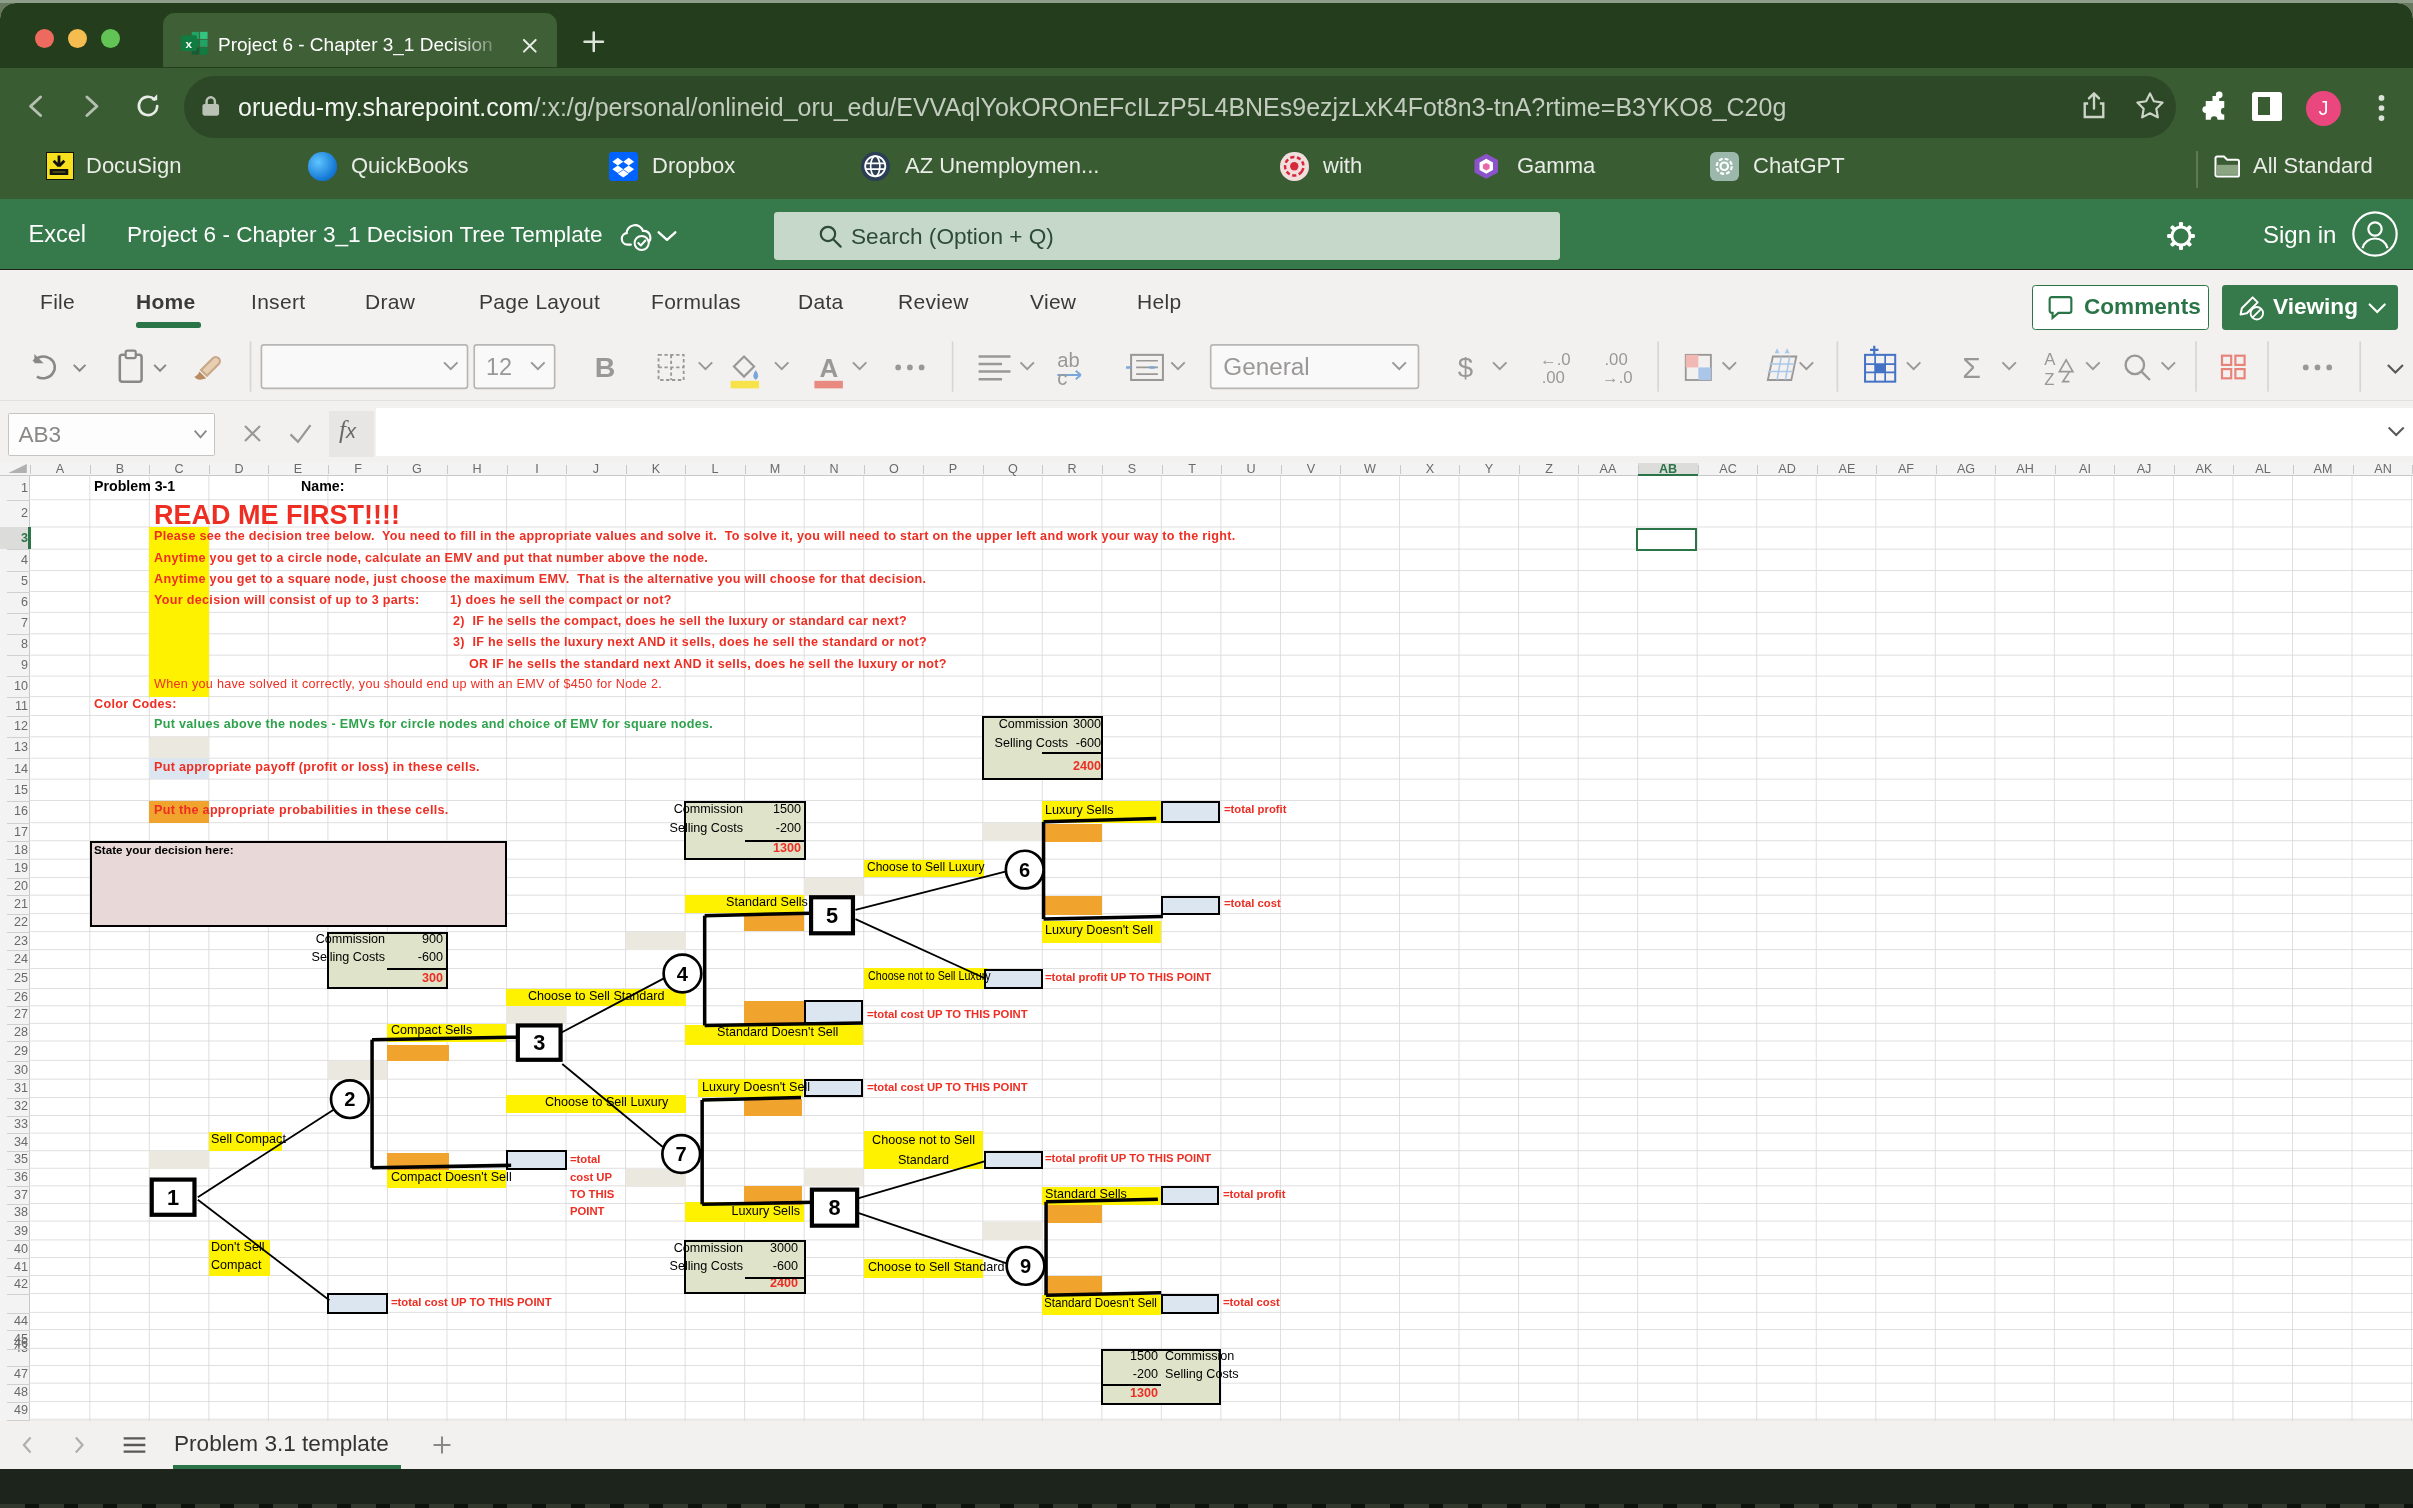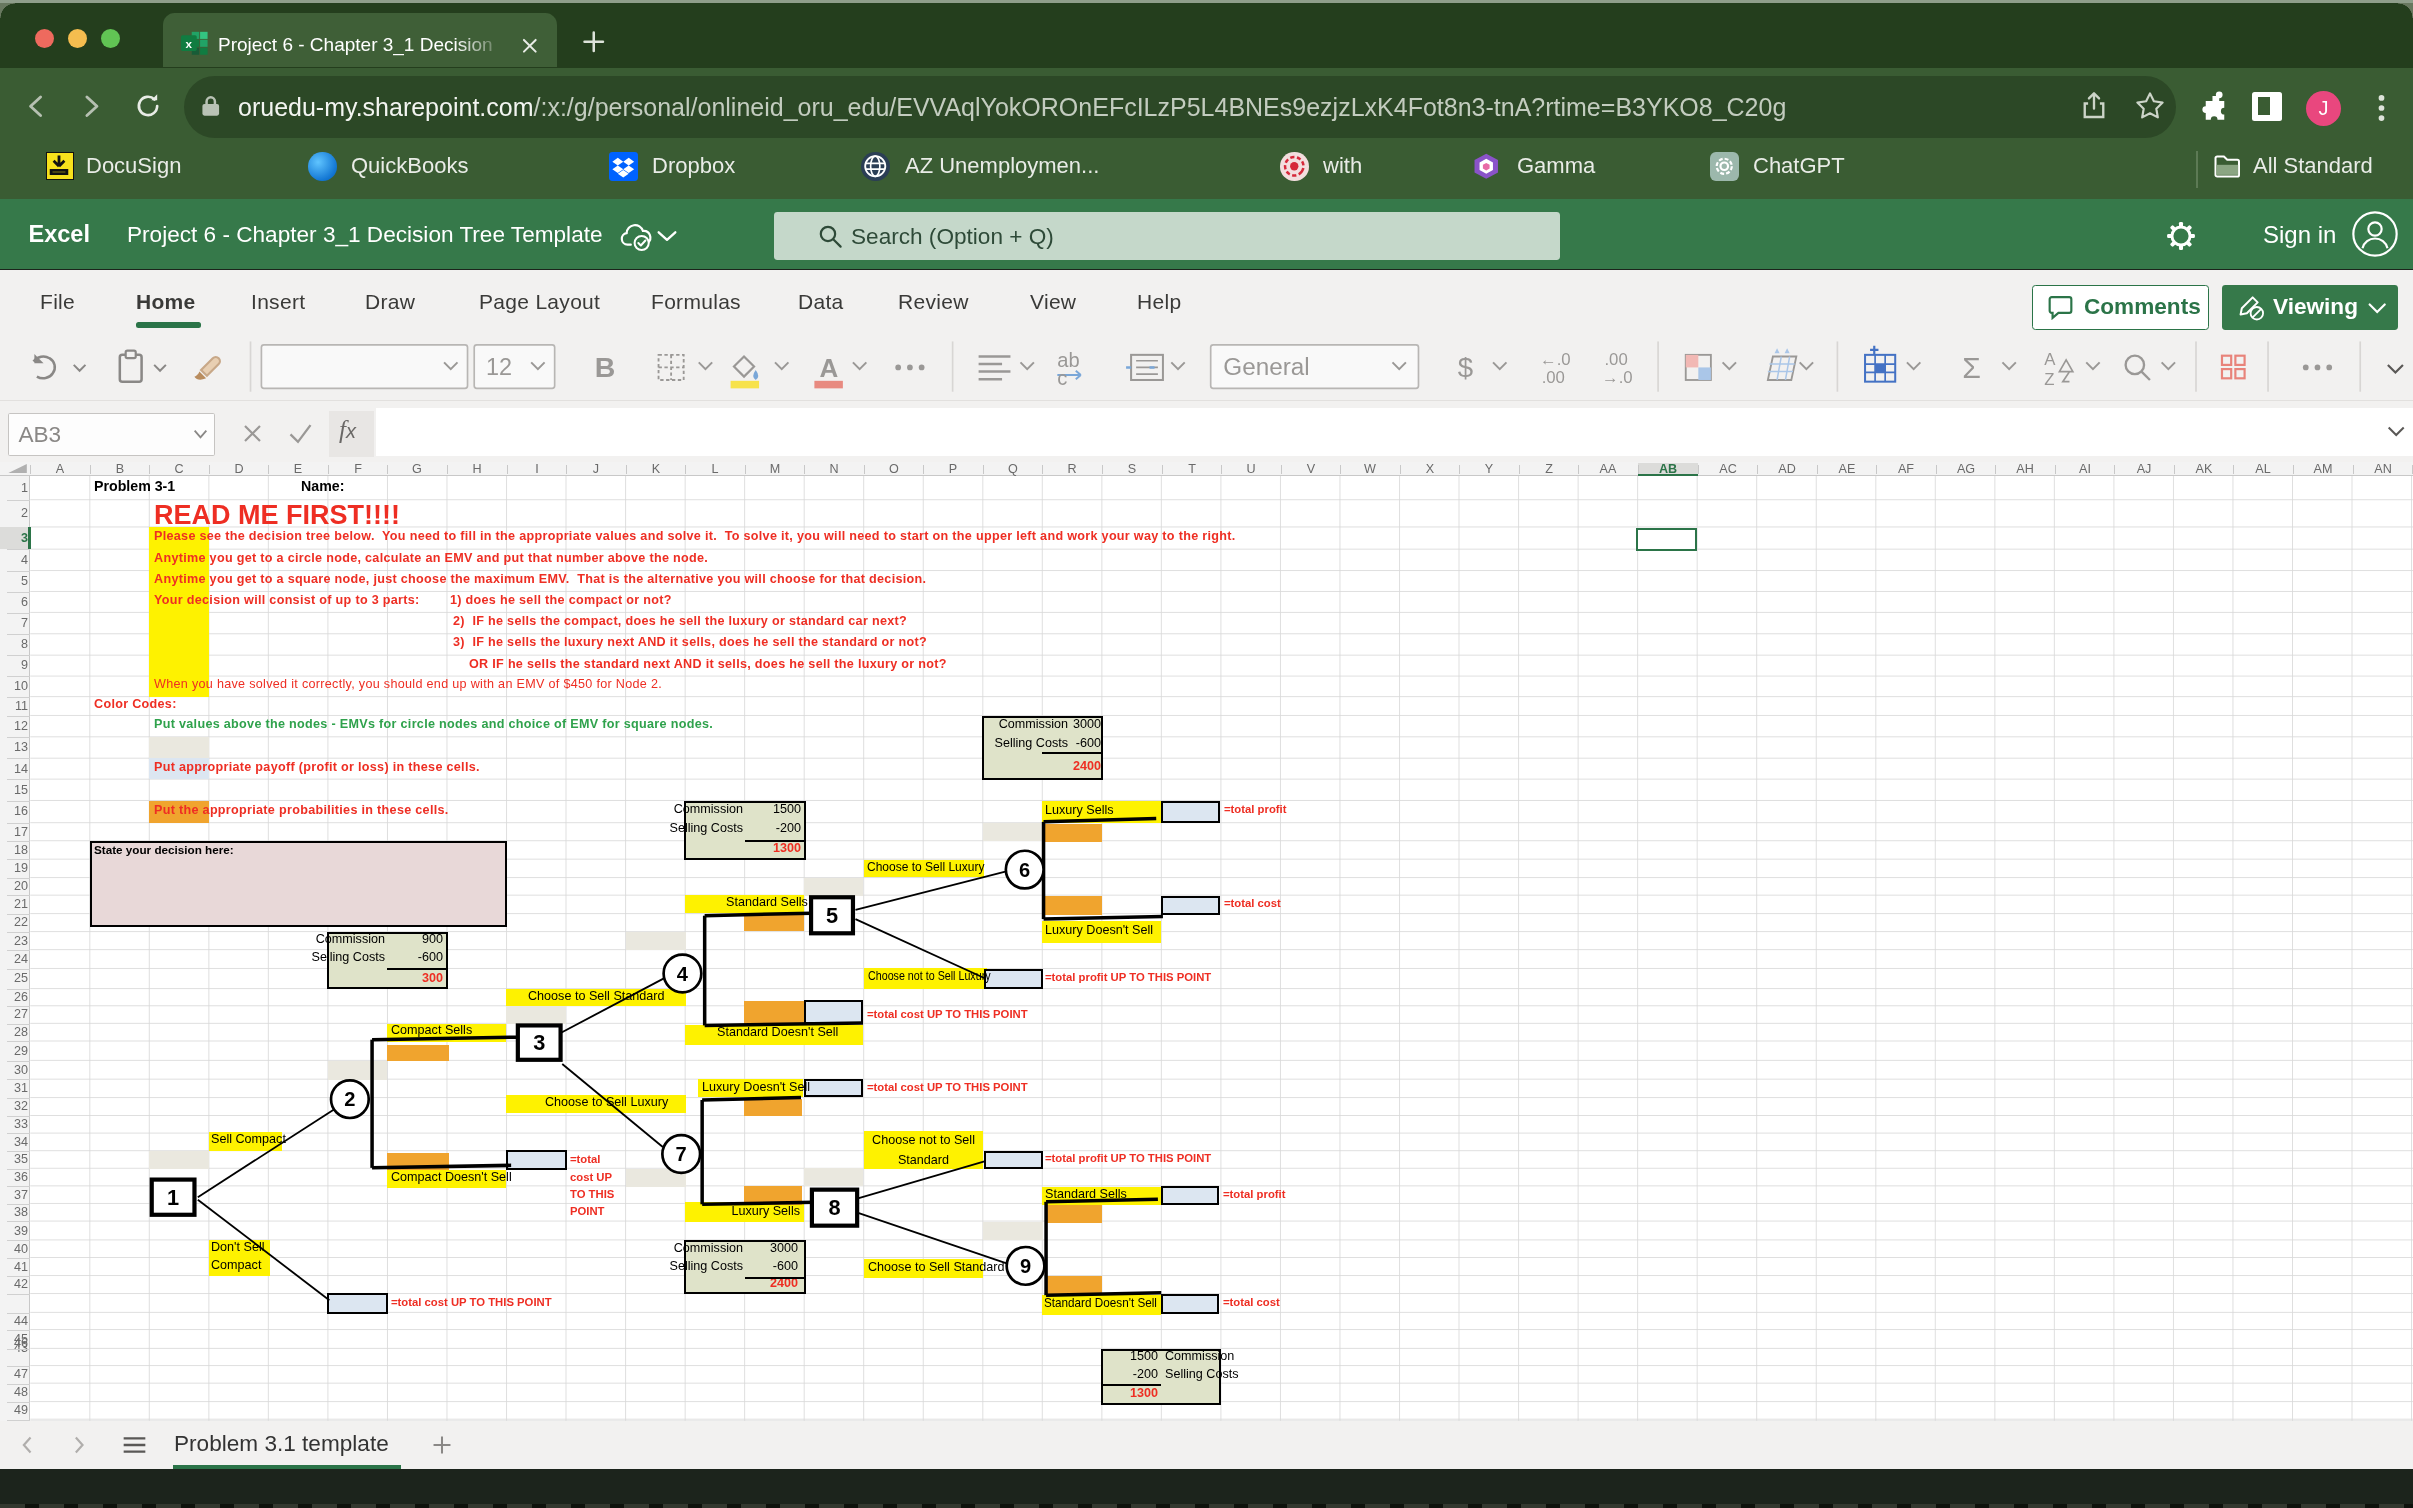--- a/index.html
+++ b/index.html
@@ -589,21 +589,21 @@
         </svg></div>
 <div class="abs bmtext" style="left:1753px;top:9.2px;">ChatGPT</div>
 <div class="abs" style="left:2196px;top:6.7px;width:1.7px;height:37px;background:#5d7a55;"></div>
 <svg class="abs" style="left:2213px;top:9.2px;" width="28.5" height="27" viewBox="0 0 34 32">
         <path d="M3 6 a2 2 0 0 1 2-2 h8 l4 4 h12 a2 2 0 0 1 2 2 v16 a2 2 0 0 1 -2 2 h-24 a2 2 0 0 1 -2-2 z" stroke="#fff" stroke-width="2.4" fill="none"></path>
         <path d="M4 14 h26 v12 h-26 z" fill="#8ba583"></path>
       </svg>
 <div class="abs bmtext" style="left:2253px;top:9.2px;">All Standard</div>
 </div>
 <div id="xlhead">
-<div class="abs white" style="left:28.5px;top:22px;font-size:23.5px;font-weight:bold;">Excel</div>
+<div class="abs white" style="left:28.5px;top:22px;font-size:23.5px;font-weight:normal;">Excel</div>
 <div class="abs white" style="left:127px;top:22.6px;font-size:22.6px;">Project 6 - Chapter 3_1 Decision Tree Template</div>
 <svg class="abs" style="left:619px;top:23.5px;" width="37" height="30" viewBox="0 0 44 36">
         <path d="M14 26 h-4 a7 7 0 0 1 -1-13.9 A10 10 0 0 1 28.5 9.5 a8 8 0 0 1 5.5 14.5 h-3" stroke="#fff" stroke-width="2.6" fill="none" stroke-linecap="round"></path>
         <circle cx="27" cy="24" r="8.5" fill="#36794a" stroke="#fff" stroke-width="2.4"></circle>
         <path d="M23 24 l3 3 l5.5-6" stroke="#fff" stroke-width="2.4" fill="none" stroke-linecap="round" stroke-linejoin="round"></path>
       </svg>
 <svg class="abs" style="left:656px;top:30px;" width="22" height="15" viewBox="0 0 26 18">
         <path d="M3 4 l10 9 l10-9" stroke="#fff" stroke-width="2.8" fill="none" stroke-linecap="round" stroke-linejoin="round"></path>
       </svg>
 <div class="abs" style="left:774px;top:12.6px;width:786px;height:48px;background:#c5d8ca;border-radius:3.4px;"></div>

